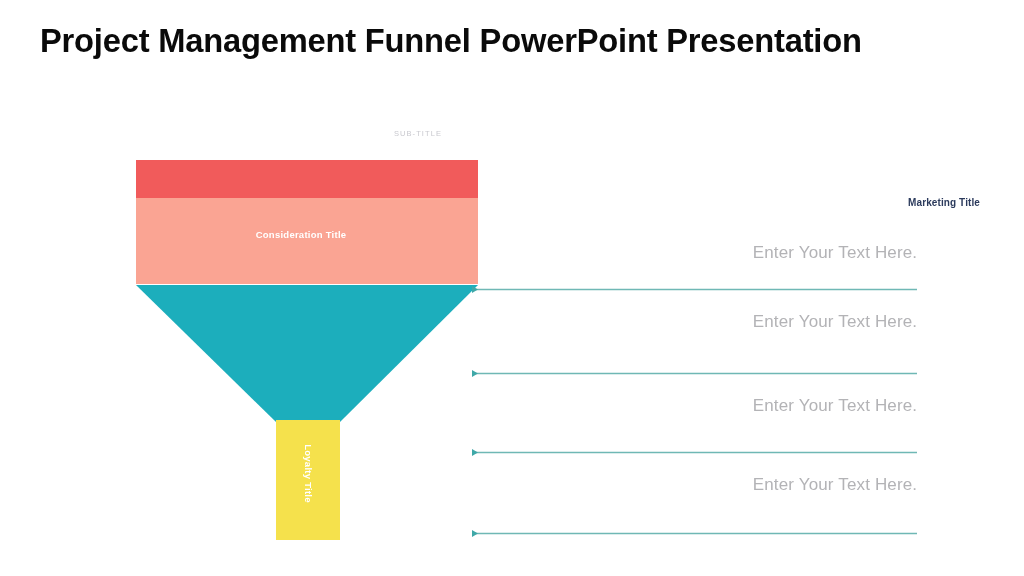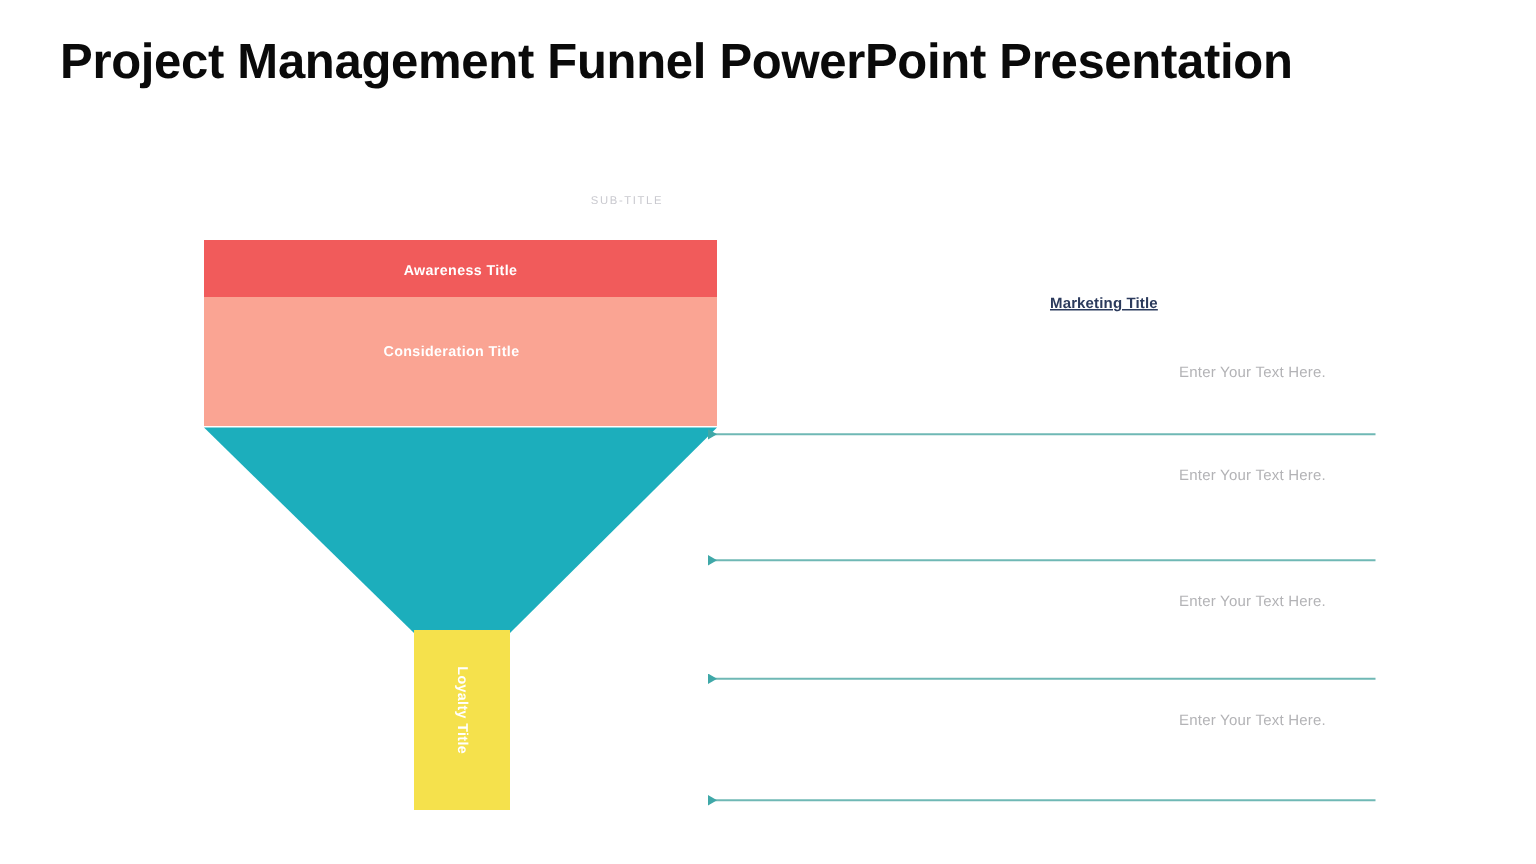--- a/index.html
+++ b/index.html
@@ -87,34 +87,33 @@
     transform: rotate(90deg);
     transform-origin: center center;
   }
 
   
   .marketing-title {
     position: absolute;
     left: 700px;
     top: 197px;
     width: 280px;
-    text-align: left;
+    text-align: right;
     font-size: 10px;
     font-weight: 700;
     letter-spacing: 0.1px;
     color: #2b3a5c;
-    text-decoration: underline;
   }
 
   .note-text {
     position: absolute;
     width: 290px;
     left: 690px;
     text-align: center;
-    font-size: 10px;
+    font-size: 17px;
     font-weight: 400;
     letter-spacing: 0.15px;
     color: #b3b3b6;
     white-space: nowrap;
   }
   .note-1 { top: 243px; }
   .note-2 { top: 312px; }
   .note-3 { top: 396px; }
   .note-4 { top: 475px; }
 
@@ -140,21 +139,20 @@
 
     <rect x="136" y="160" width="342" height="38" fill="#f15b5b"></rect>
 
     <rect x="136" y="198" width="342" height="86" fill="#faa493"></rect>
 
     <polygon points="136,285 478,285 340,422 276,422" fill="#1caebc"></polygon>
 
     <rect x="276" y="420" width="64" height="120" fill="#f5e14c"></rect>
   </svg>
 
-  <div class="funnel-label awareness">Awareness Title</div>
   <div class="funnel-label consideration">Consideration Title</div>
   <div class="funnel-label loyalty">Loyalty Title</div>
 </div>
 
 <div class="arrows">
   <svg width="1024" height="576" viewBox="0 0 1024 576">
     <defs>
       <marker id="ah" markerWidth="7" markerHeight="7" refX="6" refY="3.5" orient="auto" markerUnits="userSpaceOnUse">
         <path d="M6,0 L6,7 L0,3.5 z" fill="#3fa8a8"></path>
       </marker>

